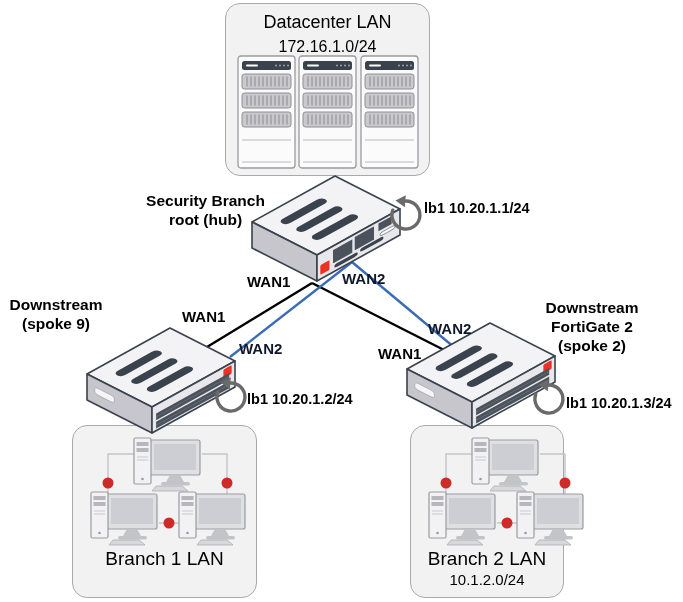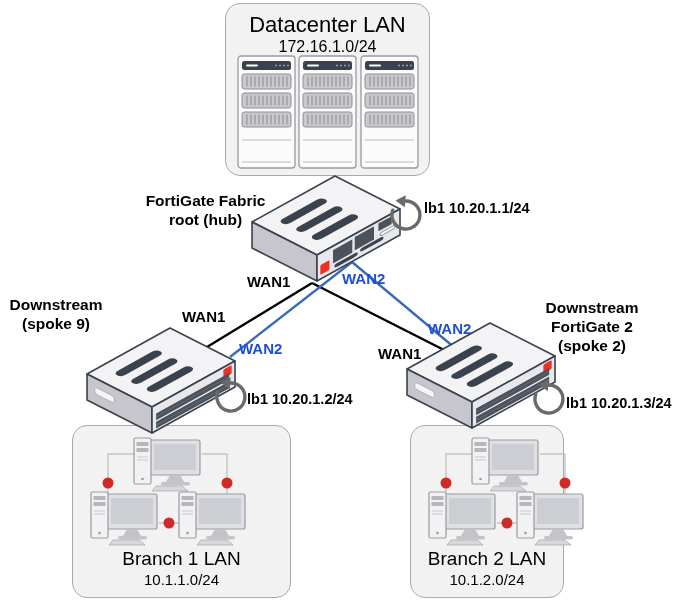--- a/index.html
+++ b/index.html
@@ -6,28 +6,28 @@
   #stage{
     position:relative;width:683px;height:602px;overflow:hidden;
     font-family:"Liberation Sans","DejaVu Sans",sans-serif;color:#000;
     background:#ffffff;
   }
   .lanbox{
     position:absolute;background:#f2f2f2;border:1.6px solid #a9a9a9;
     border-radius:15px;box-sizing:border-box;
   }
   .lan-title{position:absolute;width:100%;text-align:center;line-height:1.15;}
-  .dc-title{top:8px;font-size:22px;}
+  .dc-title{top:8px;font-size:18px;}
   .dc-subnet{top:34px;font-size:16px;}
   .br-title{top:122px;font-size:19px;}
   .br-subnet{top:145px;font-size:15px;}
   .lbl{position:absolute;font-weight:bold;white-space:nowrap;text-align:right;}
   .dev-label{font-size:15.5px;line-height:19px;text-align:center;}
   .wan{font-size:15px;}
-  .wan2{color:#1d4ed8;}
+  .wan2{color:#0f172a;}
   .lb1{font-size:14.5px;}
   svg{display:block;}
   .overlay{position:absolute;left:0;top:0;pointer-events:none;}
   .boxart{position:absolute;left:0;top:0;}
 </style>
 </head>
 <body>
 
 <div id="stage">
 
@@ -53,21 +53,21 @@
           <path d="M4,84 H53" stroke="#b9b9be" stroke-width="1.2"></path>
           <path d="M4,106 H53" stroke="#b9b9be" stroke-width="1.2"></path>
         </g>
       </defs>
       <use href="#rack" x="12" y="52"></use>
       <use href="#rack" x="73" y="52"></use>
       <use href="#rack" x="135" y="52"></use>
     </svg>
   </div>
 
-  <div class="lanbox" style="left:72px;top:425px;width:219px;height:173px;">
+  <div class="lanbox" style="left:72px;top:425px;width:185px;height:173px;">
     <svg class="boxart" width="185" height="120" viewBox="0 0 185 120">
       <defs>
         <g id="pc">
           <rect x="16" y="2" width="50" height="35" rx="2" fill="#dfe0e3" stroke="#9b9ba1" stroke-width="1.2"></rect>
           <rect x="20" y="6" width="42" height="26" fill="#cdced3"></rect>
           <path d="M36,37 h10 l4,7 h-18 z" fill="#c3c4c8"></path>
           <rect x="27" y="44" width="29" height="3.6" rx="1.8" fill="#c3c4c8"></rect>
           <path d="M22,48 h26 l6,5 h-36 z" fill="#d8d8db" stroke="#aeaeb4" stroke-width="0.8"></path>
           <rect x="0" y="0" width="17" height="46" rx="1.5" fill="#f2f2f4" stroke="#9b9ba1" stroke-width="1.2"></rect>
           <rect x="2.5" y="4" width="12" height="4" fill="#b6b6bb"></rect>
@@ -78,21 +78,20 @@
       </defs>
       <path d="M61,28 H35 V80 M129,28 H154 V80 M86,97 H106" fill="none" stroke="#c5c5c6" stroke-width="1.4"></path>
       <use href="#pc" x="61" y="12"></use>
       <use href="#pc" x="18" y="66"></use>
       <use href="#pc" x="106" y="66"></use>
       <circle cx="35" cy="57" r="5.5" fill="#cd2a28"></circle>
       <circle cx="154" cy="57" r="5.5" fill="#cd2a28"></circle>
       <circle cx="96" cy="97" r="5.5" fill="#cd2a28"></circle>
     </svg>
     <div class="lan-title br-title">Branch 1 LAN</div>
-    <div class="lan-title br-subnet">10.1.1.0/24</div>
   </div>
 
   <div class="lanbox" style="left:398px;top:425px;width:154px;height:173px;margin-left:12px;">
     <svg class="boxart" width="185" height="120" viewBox="0 0 185 120">
       <path d="M61,28 H35 V80 M129,28 H154 V80 M86,97 H106" fill="none" stroke="#c5c5c6" stroke-width="1.4"></path>
       <use href="#pc" x="61" y="12"></use>
       <use href="#pc" x="18" y="66"></use>
       <use href="#pc" x="106" y="66"></use>
       <circle cx="35" cy="57" r="5.5" fill="#cd2a28"></circle>
       <circle cx="154" cy="57" r="5.5" fill="#cd2a28"></circle>
@@ -154,21 +153,21 @@
     <use href="#fortigate-hub" transform="translate(252,222)"></use>
     <use href="#fortigate-spoke" transform="translate(87,374)"></use>
     <use href="#fortigate-spoke" transform="translate(407,369)"></use>
 
     <use href="#loop-arrow" transform="translate(406,215)"></use>
     <use href="#loop-arrow" transform="translate(231,397)"></use>
     <use href="#loop-arrow" transform="translate(549,399)"></use>
   </svg>
 
   <div class="lbl dev-label" style="left:128px;top:191px;width:155px;">
-    <div>FortiGate Fabric</div>
+    <div>Security Branch</div>
     <div>root (hub)</div>
   </div>
 
   <div class="lbl dev-label" style="left:0px;top:295px;width:112px;">
     <div>Downstream</div>
     <div>(spoke 9)</div>
   </div>
 
   <div class="lbl dev-label" style="left:536px;top:298px;width:112px;">
     <div>Downstream</div>

